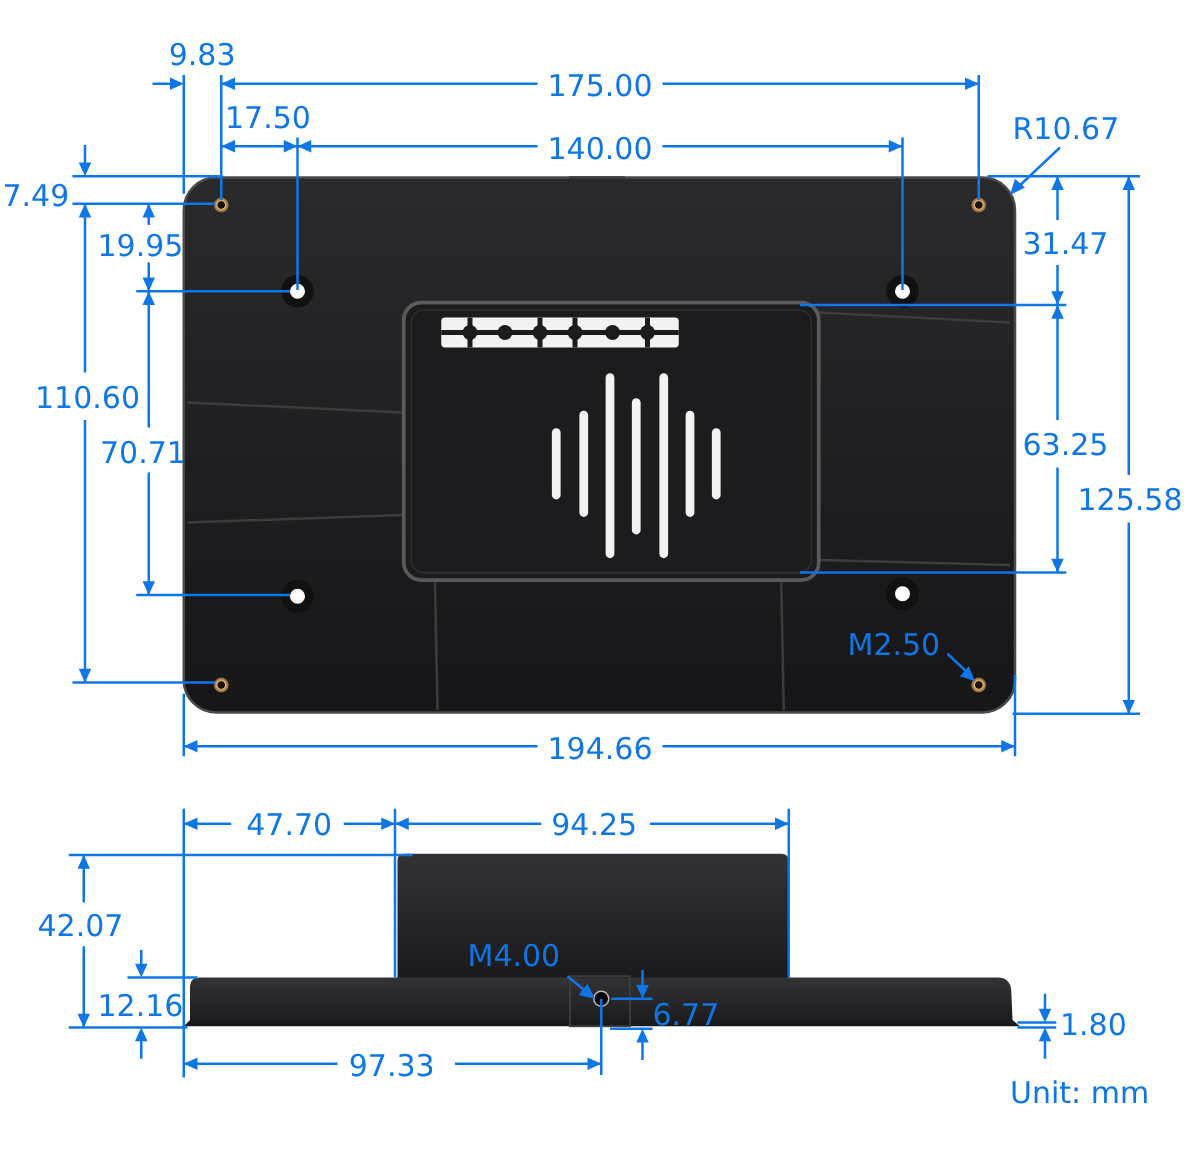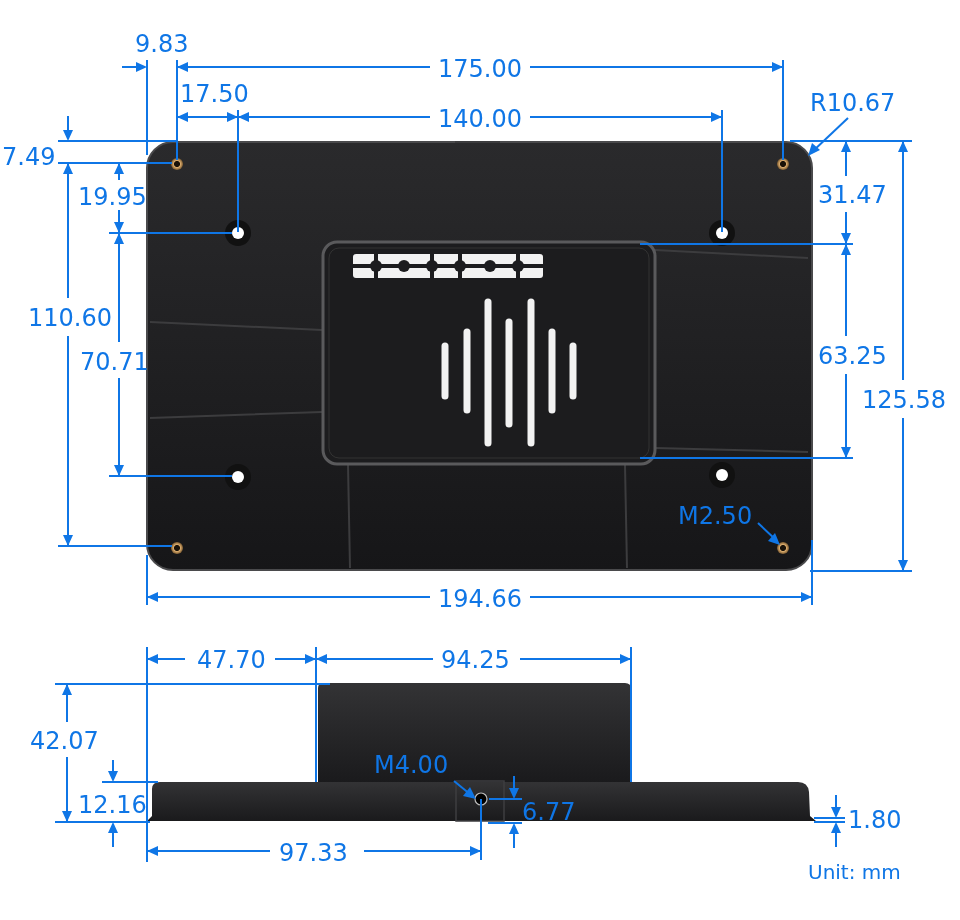--- a/index.html
+++ b/index.html
@@ -1,21 +1,21 @@
 <!DOCTYPE html>
 <html><head>
 <meta charset="utf-8">
 <style>
   html, body { margin:0; padding:0; background:#ffffff; }
   body { width:960px; height:920px; position:relative; overflow:hidden; font-family:"DejaVu Sans", sans-serif; }
   svg { position:absolute; left:0; top:0; }
   .dim { fill:#0f76e6; font-family:"DejaVu Sans", sans-serif; font-size:24px; }
   .line { stroke:#0f76e6; stroke-width:2; fill:none; }
   .arrow { fill:#0f76e6; }
-  .unit { position:absolute; left:808px; top:860px; color:#0f76e6; font-size:20px; font-family:"DejaVu Sans", sans-serif; }
+  .unit { position:absolute; left:808px; top:860px; color:#0f76e6; font-size:24px; font-family:"DejaVu Sans", sans-serif; }
 </style>
 </head>
 <body>
 
 <svg width="960" height="920" viewBox="0 0 960 920">
   <defs>
     <linearGradient id="bodyGrad" x1="0" y1="0" x2="0" y2="1">
       <stop offset="0" stop-color="#2a2a2c"></stop>
       <stop offset="1" stop-color="#161618"></stop>
     </linearGradient>

